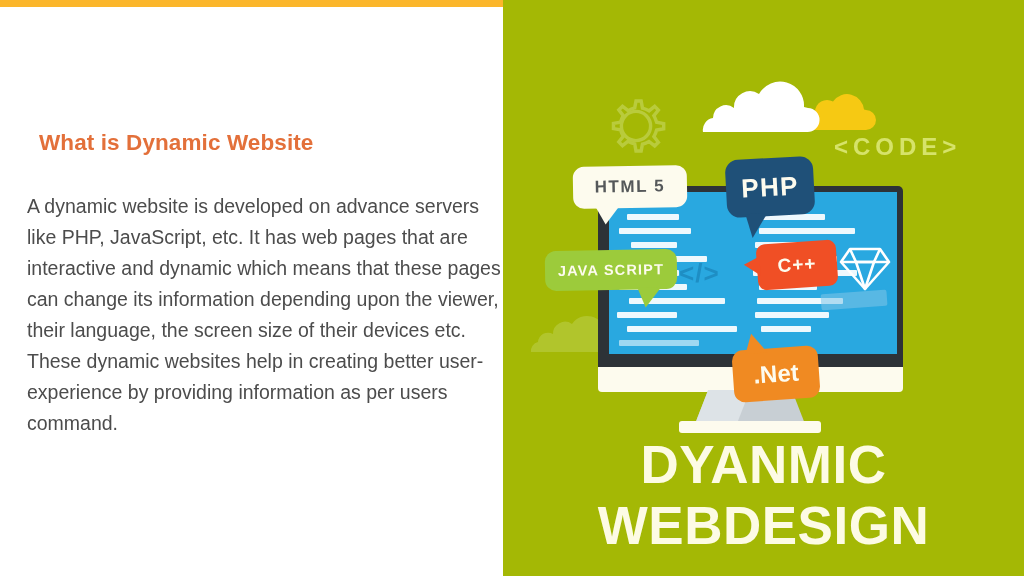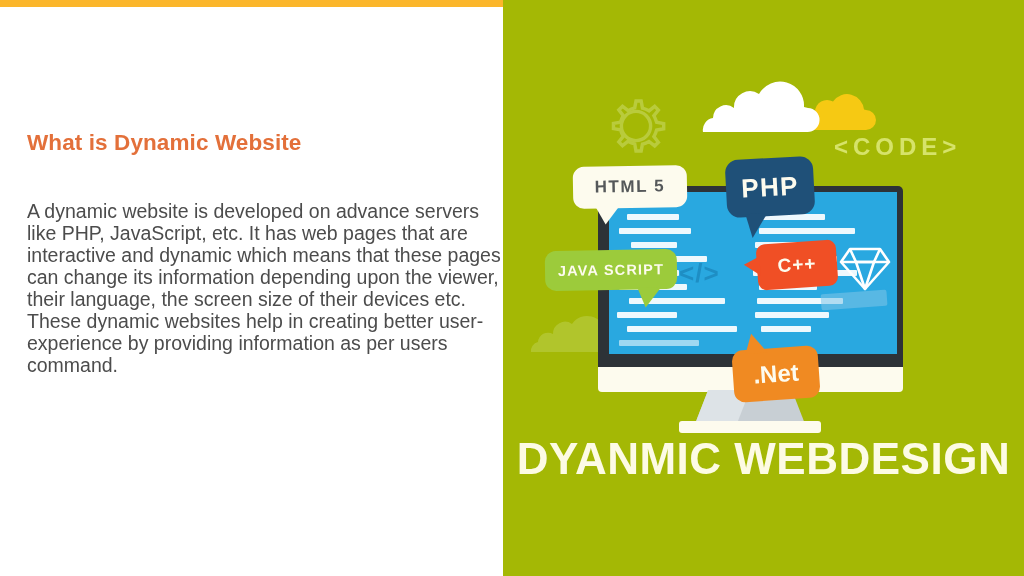--- a/index.html
+++ b/index.html
@@ -33,37 +33,37 @@
   .left-pane {
     position: absolute;
     left: 0;
     top: 7px;
     width: 503px;
     height: 569px;
     background: #ffffff;
   }
   .slide-title {
     position: absolute;
-    left: 27px;
+    left: 39px;
     top: 124px;
     width: 450px;
     font-size: 22.5px;
     font-weight: bold;
     color: #e3703a;
     letter-spacing: 0.1px;
     line-height: 1.1;
   }
   .slide-body {
     position: absolute;
     left: 27px;
-    top: 193px;
+    top: 184px;
     width: 478px;
     font-size: 19.5px;
     color: #4c4c4c;
-    line-height: 22px;
+    line-height: 31px;
     white-space: pre-line;
   }
 
   
   .right-pane {
     position: absolute;
     left: 503px;
     top: 0;
     width: 521px;
     height: 576px;
@@ -78,21 +78,21 @@
     height: 508px;
   }
 
   
   .illus-caption {
     position: absolute;
     left: 0;
     top: 434px;
     width: 521px;
     text-align: center;
-    font-size: 44px;
+    font-size: 53px;
     font-weight: bold;
     color: #fdfbe4;
     letter-spacing: 0.5px;
     font-family: "Liberation Sans", sans-serif;
   }
 
   
   .code-word {
     position: absolute;
     left: 331px;

